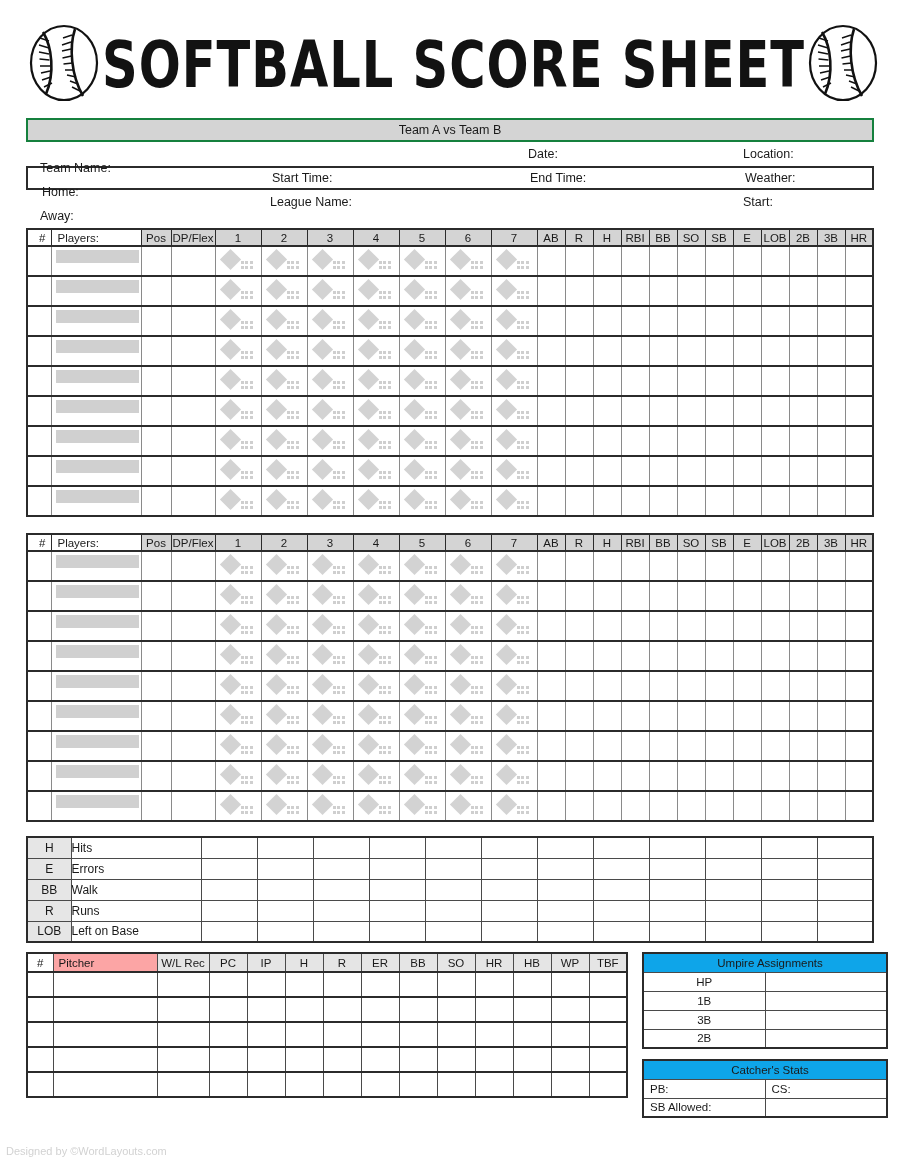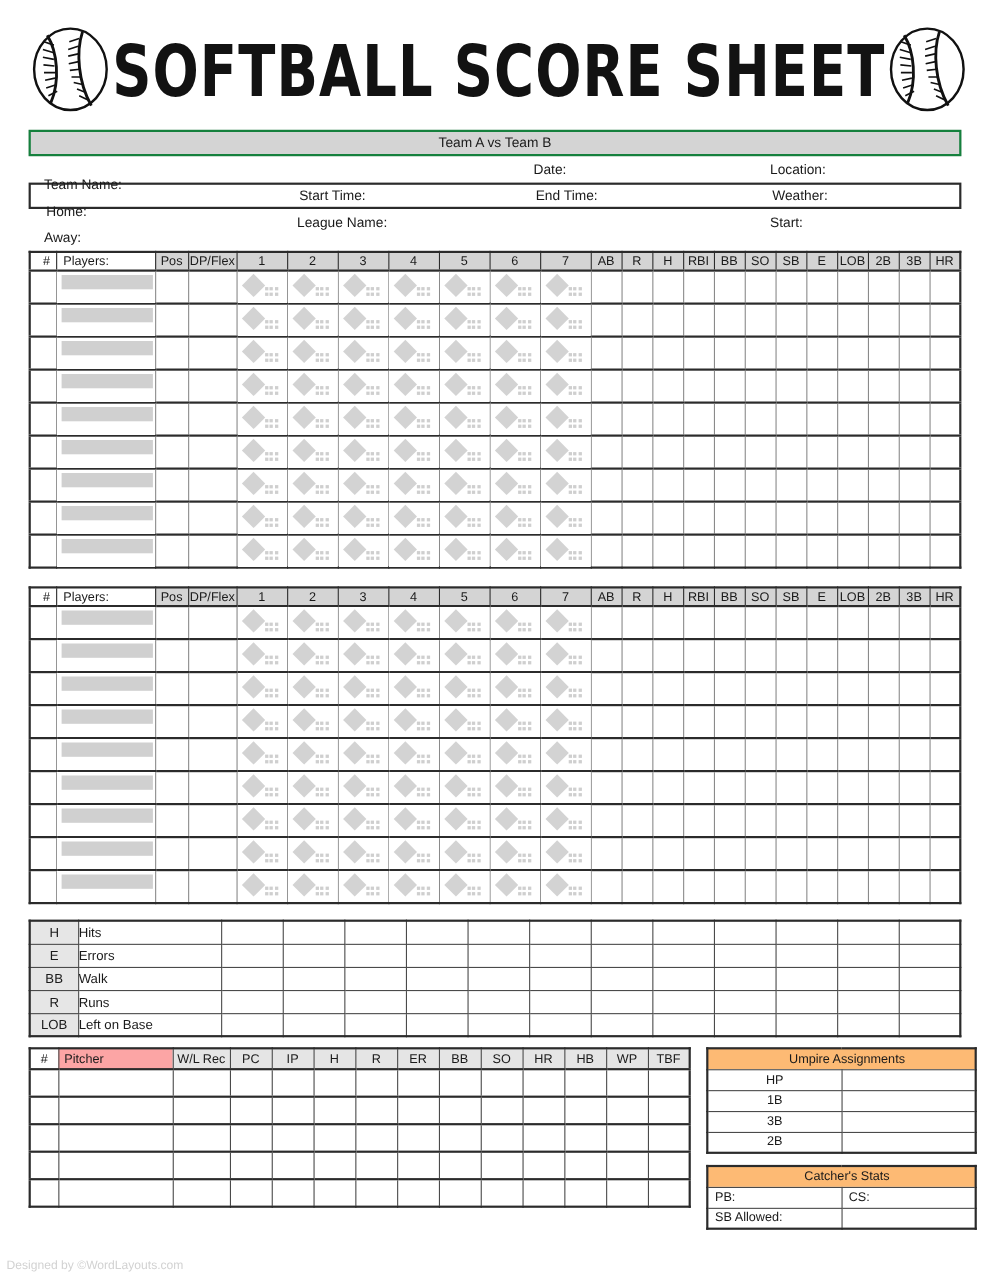--- a/index.html
+++ b/index.html
@@ -54,21 +54,21 @@
     align-items: center;
     font-size: 12.5px;
     padding-left: 14px;
   }
   .info-row.boxed {
     border: 2px solid #2b2b2b;
   }
   .info-row .f { flex: 0 0 auto; }
   .fw-1 { width: 230px; margin-top: 28px; }
   .fw-2 { width: 215px; }
-  .fw-3 { width: 215px; }
+  .fw-3 { width: 215px; margin-left: 43px; }
   .fw-4 { width: 180px; }
 
   
   .tbl-wrap { padding: 0 26px; }
   table.grid {
     border-collapse: collapse;
     width: 848px;
     table-layout: fixed;
   }
   table.grid th, table.grid td {
@@ -166,21 +166,21 @@
   }
 
   .rightcol { width: 246px; }
   table.boxtbl {
     border-collapse: collapse;
     width: 246px;
     table-layout: fixed;
     border: 2px solid #2b2b2b;
   }
   table.boxtbl th {
-    background: #fdba74;
+    background: #0ea5e9;
     border: 1px solid #4a4a4a;
     height: 19px;
     font-size: 11.5px;
     font-weight: normal;
     padding-left: 11px;
   }
   table.boxtbl td {
     border: 1px solid #4a4a4a;
     height: 19px;
     font-size: 11.5px;

